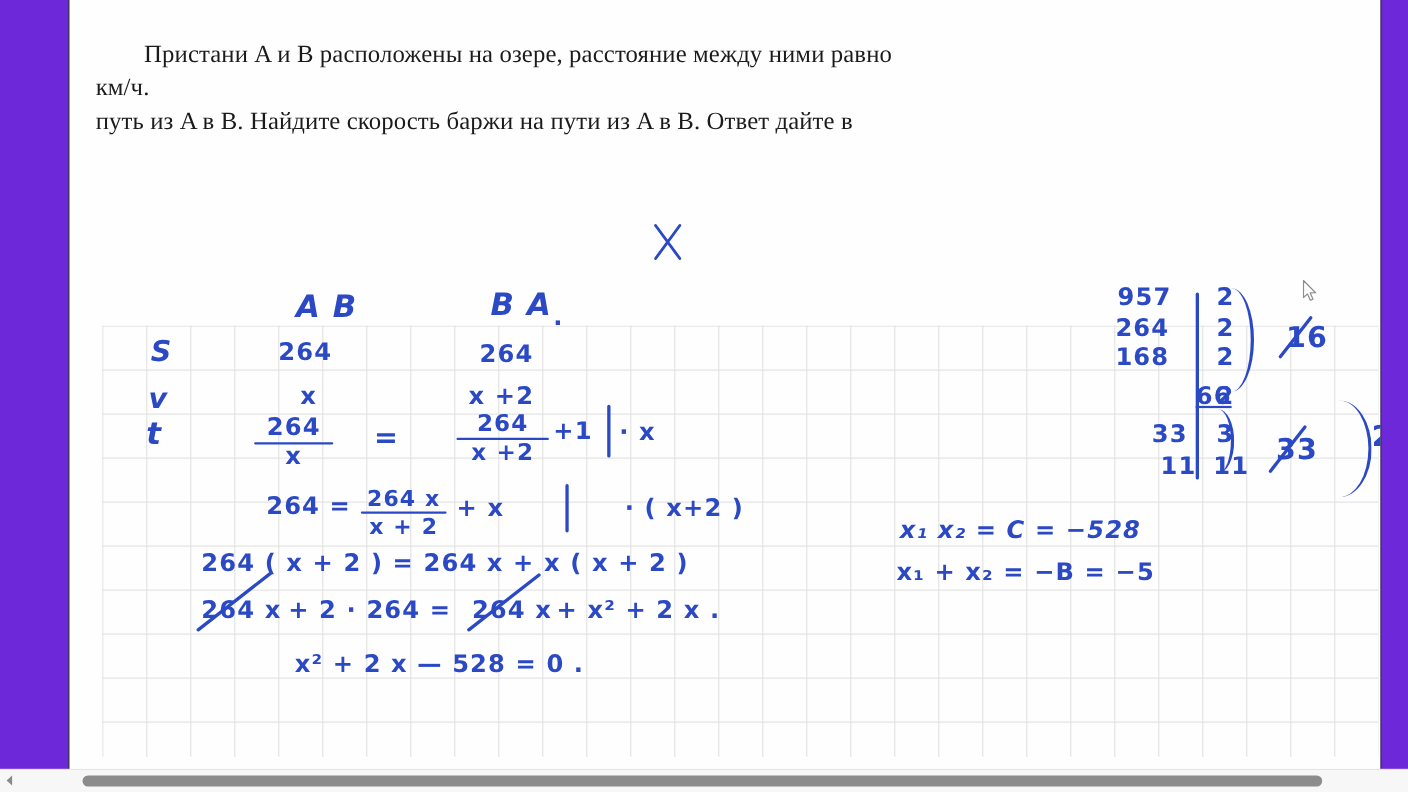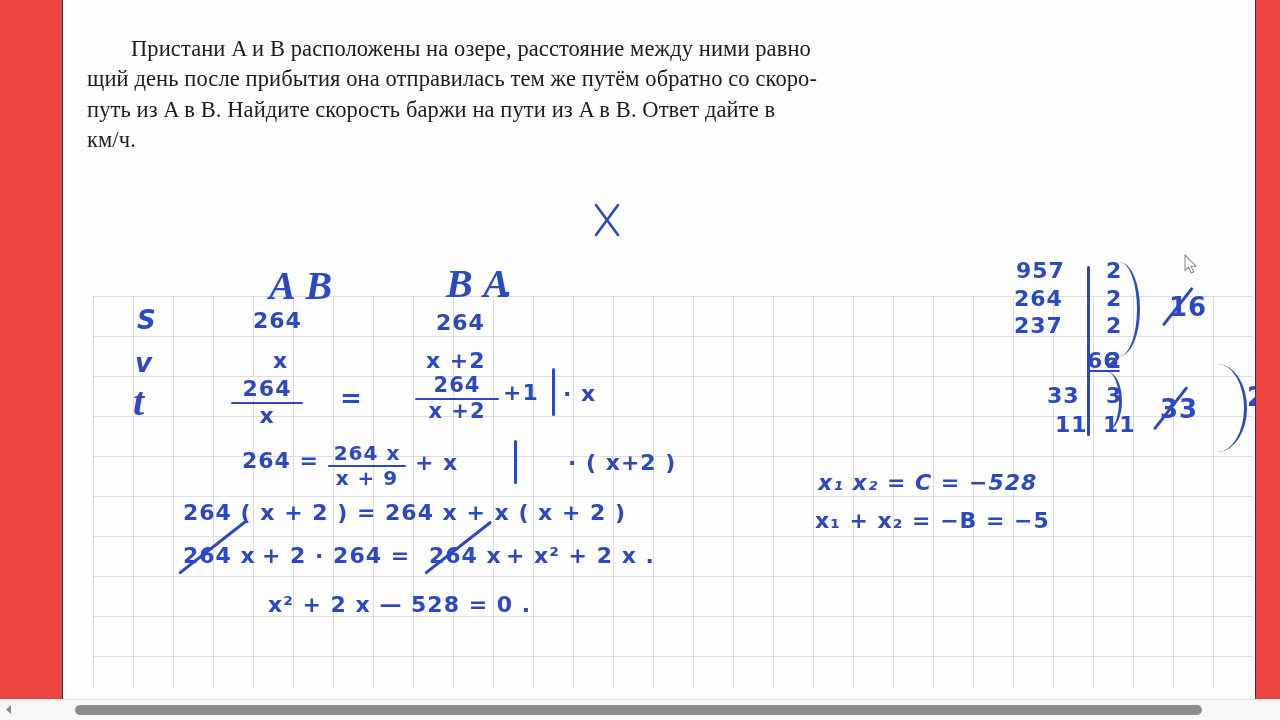--- a/index.html
+++ b/index.html
@@ -8,21 +8,21 @@
     background:#ffffff;
     font-family:"Liberation Serif", serif;
     overflow:hidden;
     position:relative;
   }
 
   
   #page{
     position:absolute;
     left:0;top:0;width:1280px;height:720px;
-    background:#ef4444;
+    background:#6d28d9;
   }
   .page-edge{
     position:absolute;top:0;bottom:0;width:1px;
     background:#3a3a3a;
   }
   #edge-left{left:62px;height:700px;}
   #edge-right{left:1255px;height:700px;}
 
   #paper{
     position:absolute;
@@ -62,21 +62,21 @@
   .ink{
     position:absolute;
     color:#2b49c4;
     font-family:"DejaVu Sans", sans-serif;
     font-weight:600;
     white-space:nowrap;
     letter-spacing:1px;
   }
   .ink.md{font-size:22px;}
   .ink.lg{font-size:26px;}
-  .ink.xl{font-size:40px;font-family:Liberation Serif, serif;}
+  .ink.xl{font-size:28px;}
 
   .slant{ font-style:italic; }
 
   
   .frac{
     position:absolute;
     display:inline-block;
     text-align:center;
     color:#2b49c4;
     font-family:"DejaVu Sans", sans-serif;
@@ -138,23 +138,22 @@
 </style>
 </head>
 <body>
 
 <div id="page">
 
   <div id="paper">
 
     <div id="problem">
       <p class="indent">Пристани A и B расположены на озере, расстояние между ними равно</p>
-      <p>щий день после прибытия она отправилась тем же путём обратно со скоро-</p>
+      <p>км/ч.</p>
       <p>путь из A в B. Найдите скорость баржи на пути из A в B. Ответ дайте в</p>
-      <p>км/ч.</p>
     </div>
 
     <div id="grid"></div>
 
     <div id="handwriting-layer">
 
       <span class="ink xl slant" style="left:206px;top:262px;">A B</span>
       <span class="ink xl slant" style="left:383px;top:260px;">B A</span>
       <span class="ink md" style="left:440px;top:276px;">.</span>
 
@@ -181,21 +180,21 @@
       </span>
       <span class="ink md" style="left:440px;top:380px;">+1</span>
 
       <span class="vbar" style="left:489px;top:368px;height:48px;"></span>
       <span class="ink md" style="left:500px;top:381px;">· x</span>
 
       <span class="ink md" style="left:179px;top:448px;">264 =</span>
       <span class="frac" style="left:265px;top:443px;width:78px;font-size:20px;">
         <span class="num">264 x</span>
         <span class="bar"></span>
-        <span class="den">x + 9</span>
+        <span class="den">x + 2</span>
       </span>
       <span class="ink md" style="left:352px;top:450px;">+ x</span>
       <span class="vbar" style="left:451px;top:440px;height:44px;"></span>
       <span class="ink md" style="left:461px;top:450px;margin-left:44px;">· ( x+2 )</span>
 
       <span class="ink md" style="left:120px;top:500px;">264 ( x + 2 ) = 264 x + x ( x + 2 )</span>
 
       <span class="ink md" style="left:120px;top:543px;">264 x</span>
       <span class="cancel" style="left:116px;top:572px;width:86px;transform:rotate(-38deg);"></span>
 
@@ -212,21 +211,21 @@
       <span class="ink md" style="left:752px;top:508px;">x₁ + x₂ = −B = −5</span>
 
       <span class="vbar" style="left:1024px;top:266px;height:170px;"></span>
 
       <span class="ink md" style="left:953px;top:258px;">957</span>
       <span class="ink md" style="left:1043px;top:258px;">2</span>
 
       <span class="ink md" style="left:951px;top:286px;">264</span>
       <span class="ink md" style="left:1043px;top:286px;">2</span>
 
-      <span class="ink md" style="left:951px;top:313px;">237</span>
+      <span class="ink md" style="left:951px;top:313px;">168</span>
       <span class="ink md" style="left:1043px;top:313px;">2</span>
 
       <span class="ink md" style="left:1024px;top:348px;text-decoration:underline;">66</span>
       <span class="ink md" style="left:1043px;top:348px;">2</span>
 
       <span class="ink md" style="left:984px;top:383px;">33</span>
       <span class="ink md" style="left:1043px;top:383px;">3</span>
 
       <span class="ink md" style="left:992px;top:412px;">11</span>
       <span class="ink md" style="left:1040px;top:412px;">11</span>

